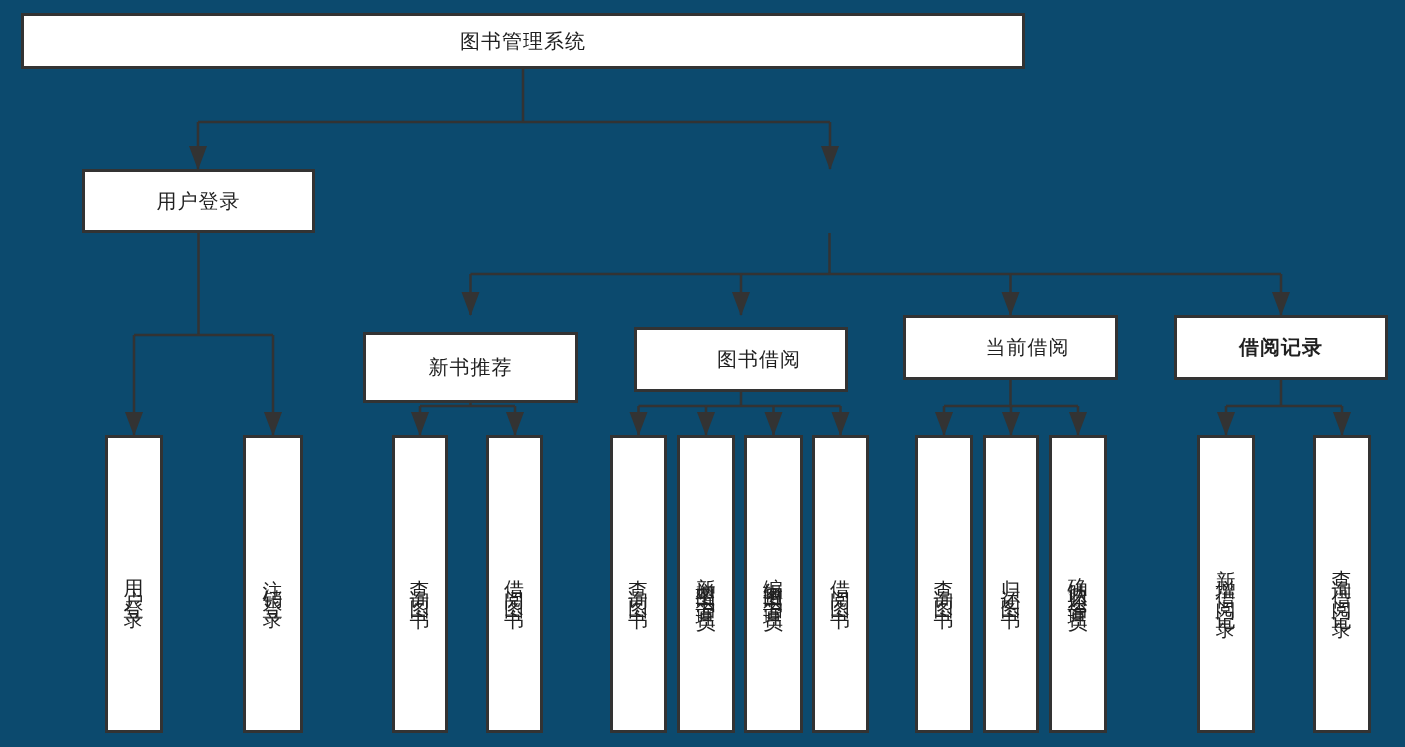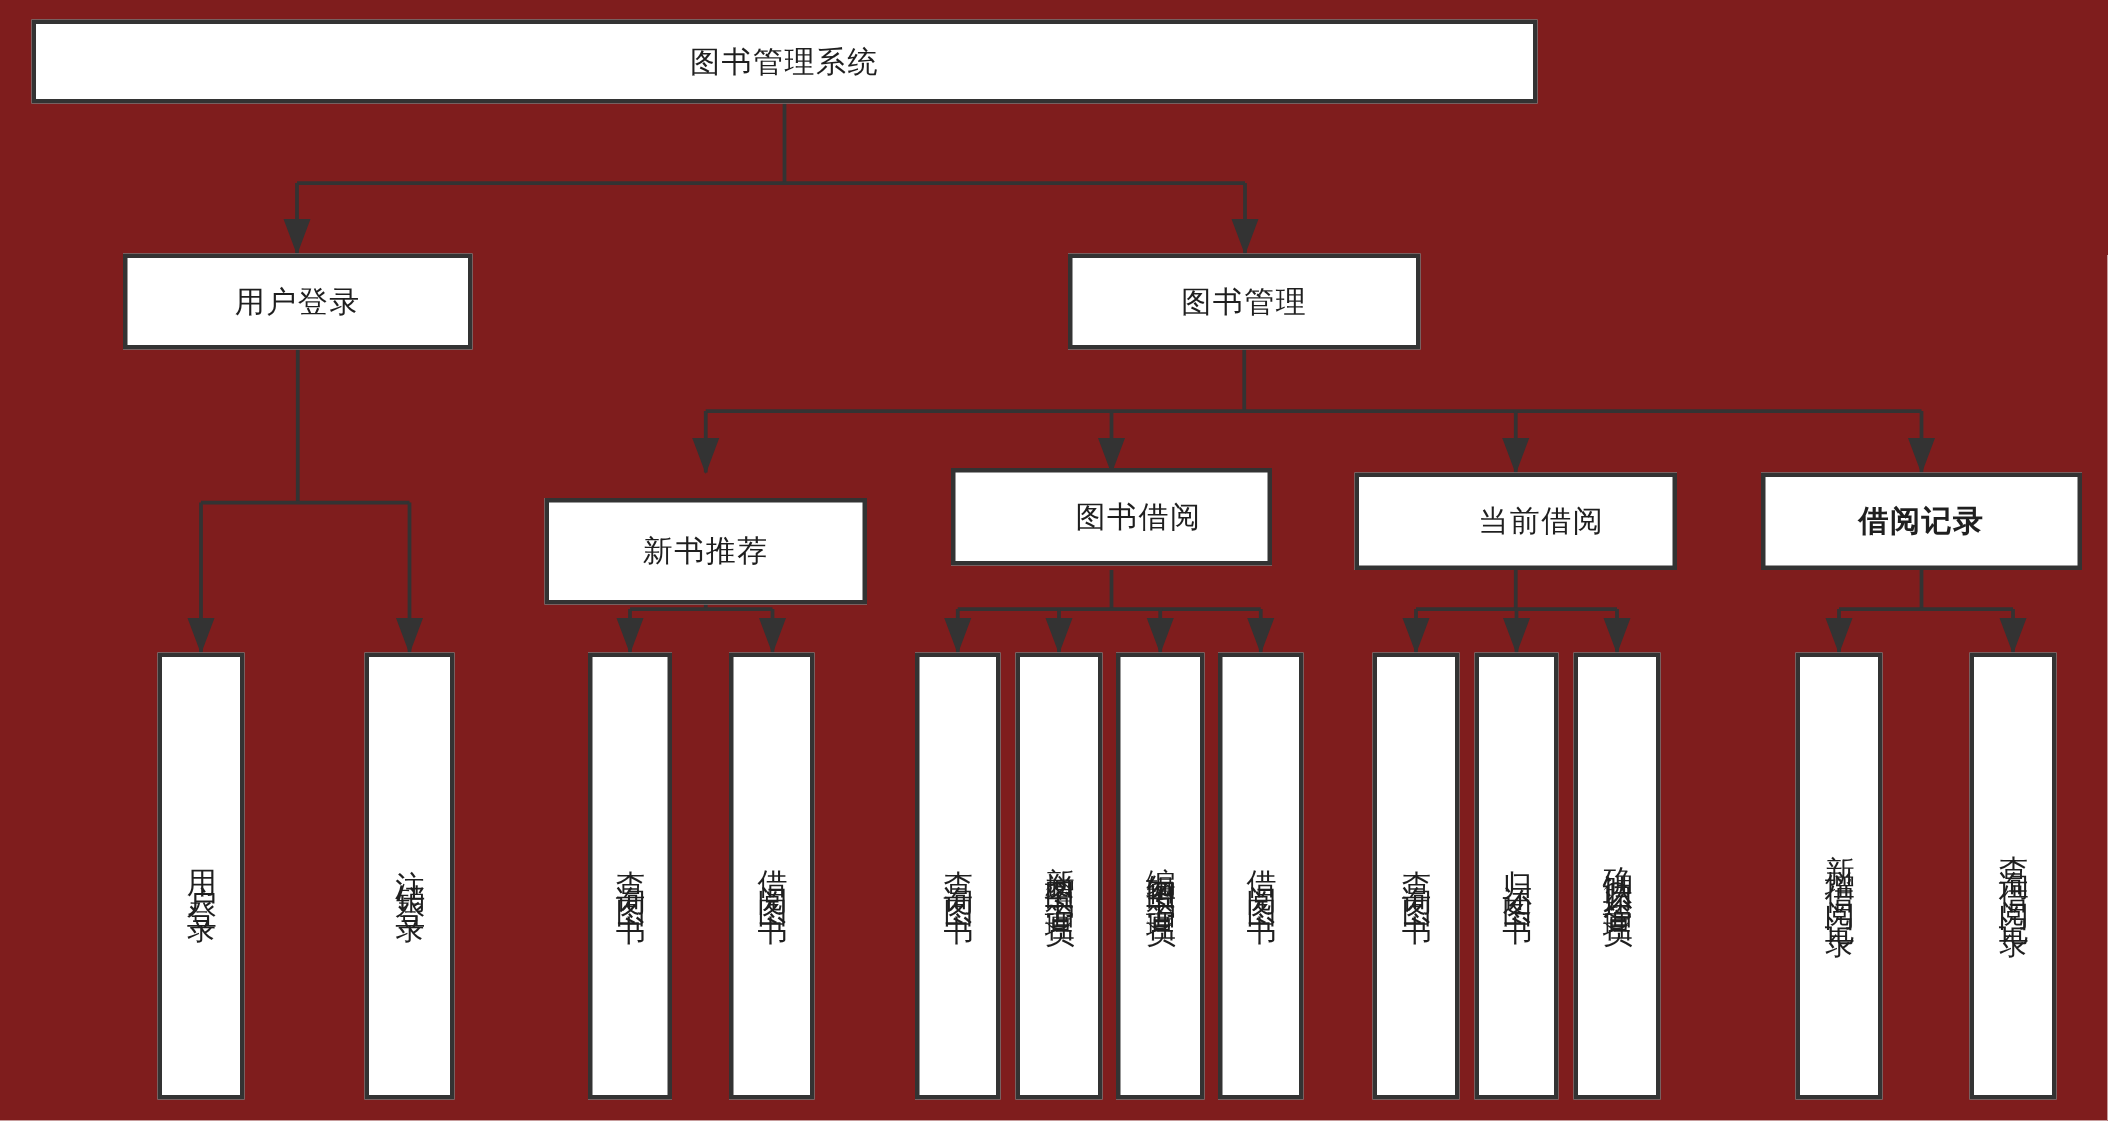--- a/index.html
+++ b/index.html
@@ -1,17 +1,17 @@
 <!DOCTYPE html>
 <html><head>
 <meta charset="utf-8">
 <style>
   html,body{margin:0;padding:0;background:#ffffff;}
   #canvas{
-    position:relative;width:1405px;height:747px;background:#7f1d1d;overflow:hidden;
+    position:relative;width:1405px;height:747px;background:#0c4a6e;overflow:hidden;
     font-family:"Liberation Sans","DejaVu Sans",sans-serif;color:#1f1f1f;
   }
   #wires{position:absolute;left:0;top:0;width:1405px;height:747px;}
   .box{
     position:absolute;box-sizing:border-box;border:3px solid #333333;background:#ffffff;
     display:flex;align-items:center;justify-content:center;
     font-size:20px;letter-spacing:1px;z-index:2;
   }
   .leaf{
     position:absolute;box-sizing:border-box;border:3px solid #333333;background:#ffffff;
@@ -78,24 +78,23 @@
       <path d="M1281 380 V406"></path>
       <path d="M1226 406 H1342"></path>
       <path d="M1226 406 V435" marker-end="url(#arr)"></path>
       <path d="M1342 406 V435" marker-end="url(#arr)"></path>
     </g>
   </svg>
 
   <div class="box" style="left:21px;top:13px;width:1004px;height:56px;">图书管理系统</div>
 
   <div class="box" style="left:82px;top:169px;width:233px;height:64px;">用户登录</div>
-  <div class="box" style="left:712px;top:169px;width:235px;height:64px;">图书管理</div>
 
   <div class="box" style="left:363px;top:332px;width:215px;height:71px;">新书推荐</div>
-  <div class="box" style="left:634px;top:312px;width:214px;height:65px;padding-left:36px;">图书借阅</div>
+  <div class="box" style="left:634px;top:327px;width:214px;height:65px;padding-left:36px;">图书借阅</div>
   <div class="box" style="left:903px;top:315px;width:215px;height:65px;padding-left:34px;">当前借阅</div>
   <div class="box" style="left:1174px;top:315px;width:214px;height:65px;font-weight:bold;">借阅记录</div>
 
   <div class="leaf" style="left:105px;top:435px;width:58px;height:298px;">
     <span class="v">用户登录</span>
   </div>
   <div class="leaf" style="left:243px;top:435px;width:60px;height:298px;">
     <span class="v">注销登录</span>
   </div>
 

